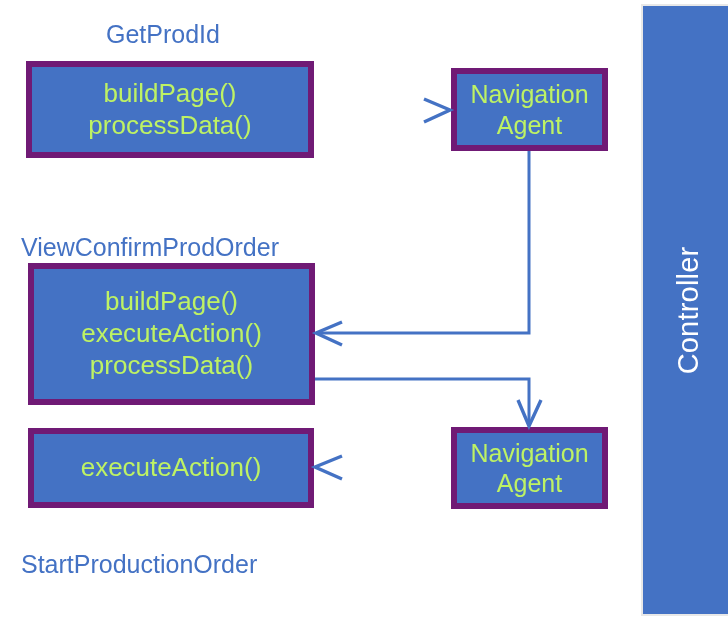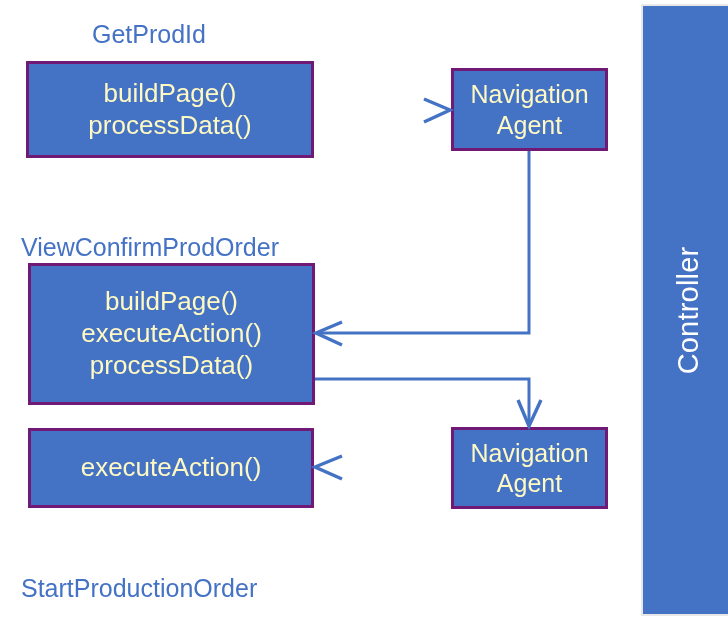--- a/index.html
+++ b/index.html
@@ -21,35 +21,35 @@
 
   
   .group-label {
     position: absolute;
     color: #4472C4;
     font-size: 25px;
     line-height: 1;
     white-space: nowrap;
     font-family: "Liberation Sans", sans-serif;
   }
-  #label-getprodid     { left: 92px; top: 22px; }
+  #label-getprodid     { left: 106px; top: 22px; }
   #label-viewconfirm   { left: 21px;  top: 235px; }
-  #label-startprod     { left: 21px;  top: 576px; }
+  #label-startprod     { left: 21px;  top: 552px; }
 
   
   .node-box {
     position: absolute;
     background: #4472C4;
-    border: 3px solid #701a75;
+    border: 6px solid #701a75;
     box-sizing: border-box;
     display: flex;
     flex-direction: column;
     align-items: center;
     justify-content: center;
-    color: #fef9c3;
+    color: #bef264;
     font-family: "Liberation Sans", sans-serif;
     font-size: 26px;
     line-height: 1.22;
     text-align: center;
   }
   .node-box .line { display: block; white-space: nowrap; }
 
   
   #box-getprodid-methods   { left: 26px;  top: 61px;  width: 288px; height: 97px; }
   #box-nav-agent-top       { left: 451px; top: 68px;  width: 157px; height: 83px; font-size: 25px; }

